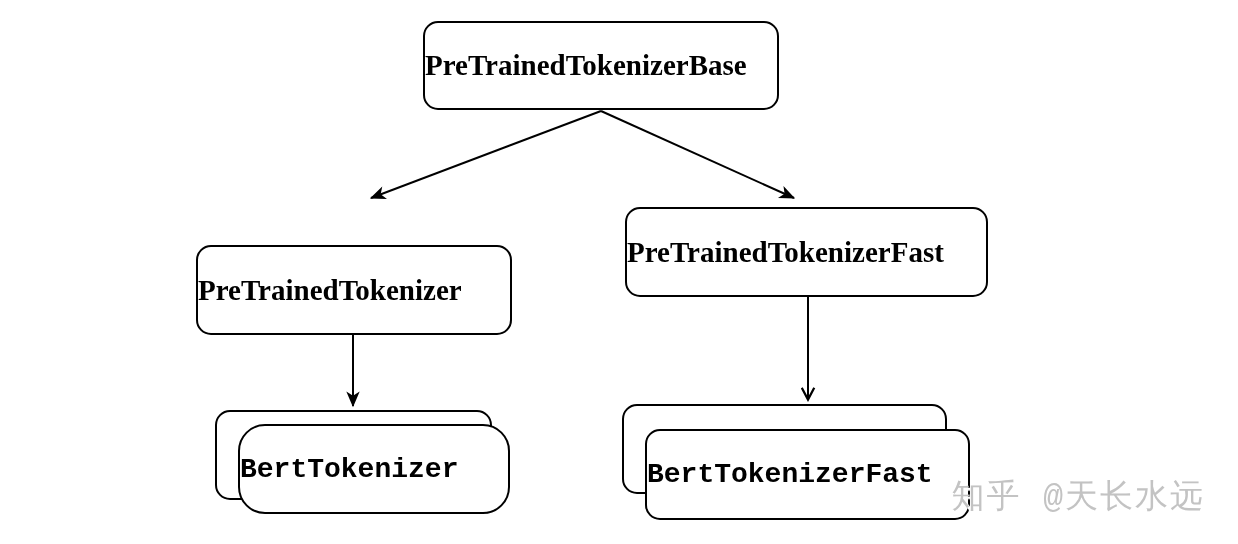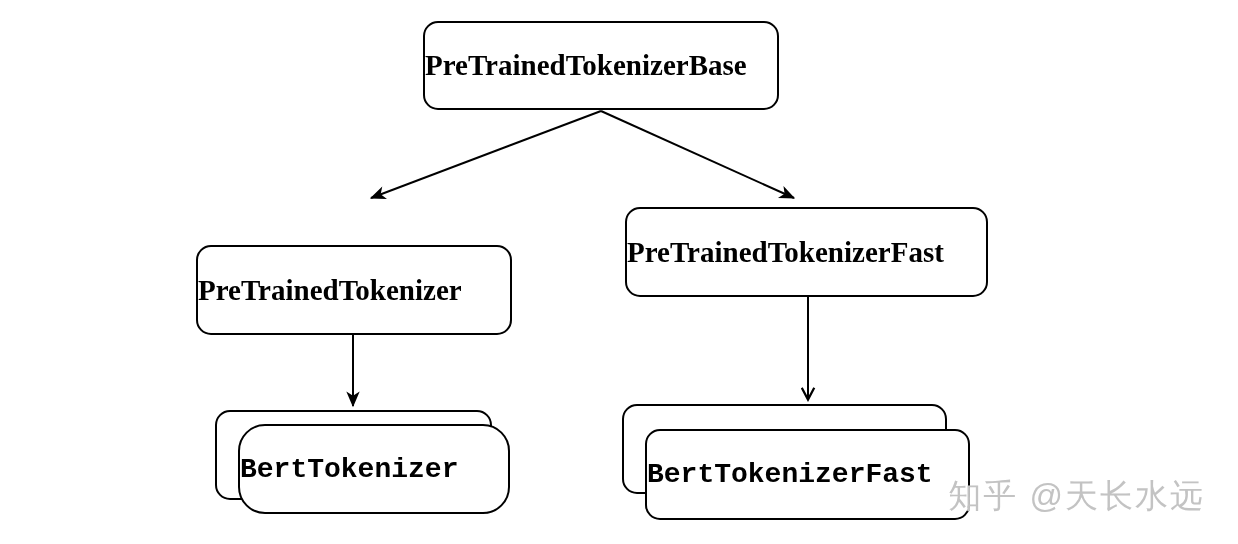--- a/index.html
+++ b/index.html
@@ -61,21 +61,21 @@
 
   .watermark {
     position: absolute;
     top: 474px;
     right: 33px;
     z-index: 5;
     font-size: 33px;
     letter-spacing: 2px;
     color: #c3c3c3;
     text-shadow: 2px 2px 0 #ffffff, 3px 3px 1px rgba(255,255,255,0.9);
-    font-family: Liberation Sans, sans-serif;
+    font-family: Liberation Mono, monospace;
     white-space: nowrap;
     margin-left: 39px;
   }
 </style>
 </head>
 <body>
 
 <div class="canvas">
 
   <svg class="edges-layer" width="1238" height="544" viewBox="0 0 1238 544" xmlns="http://www.w3.org/2000/svg">

